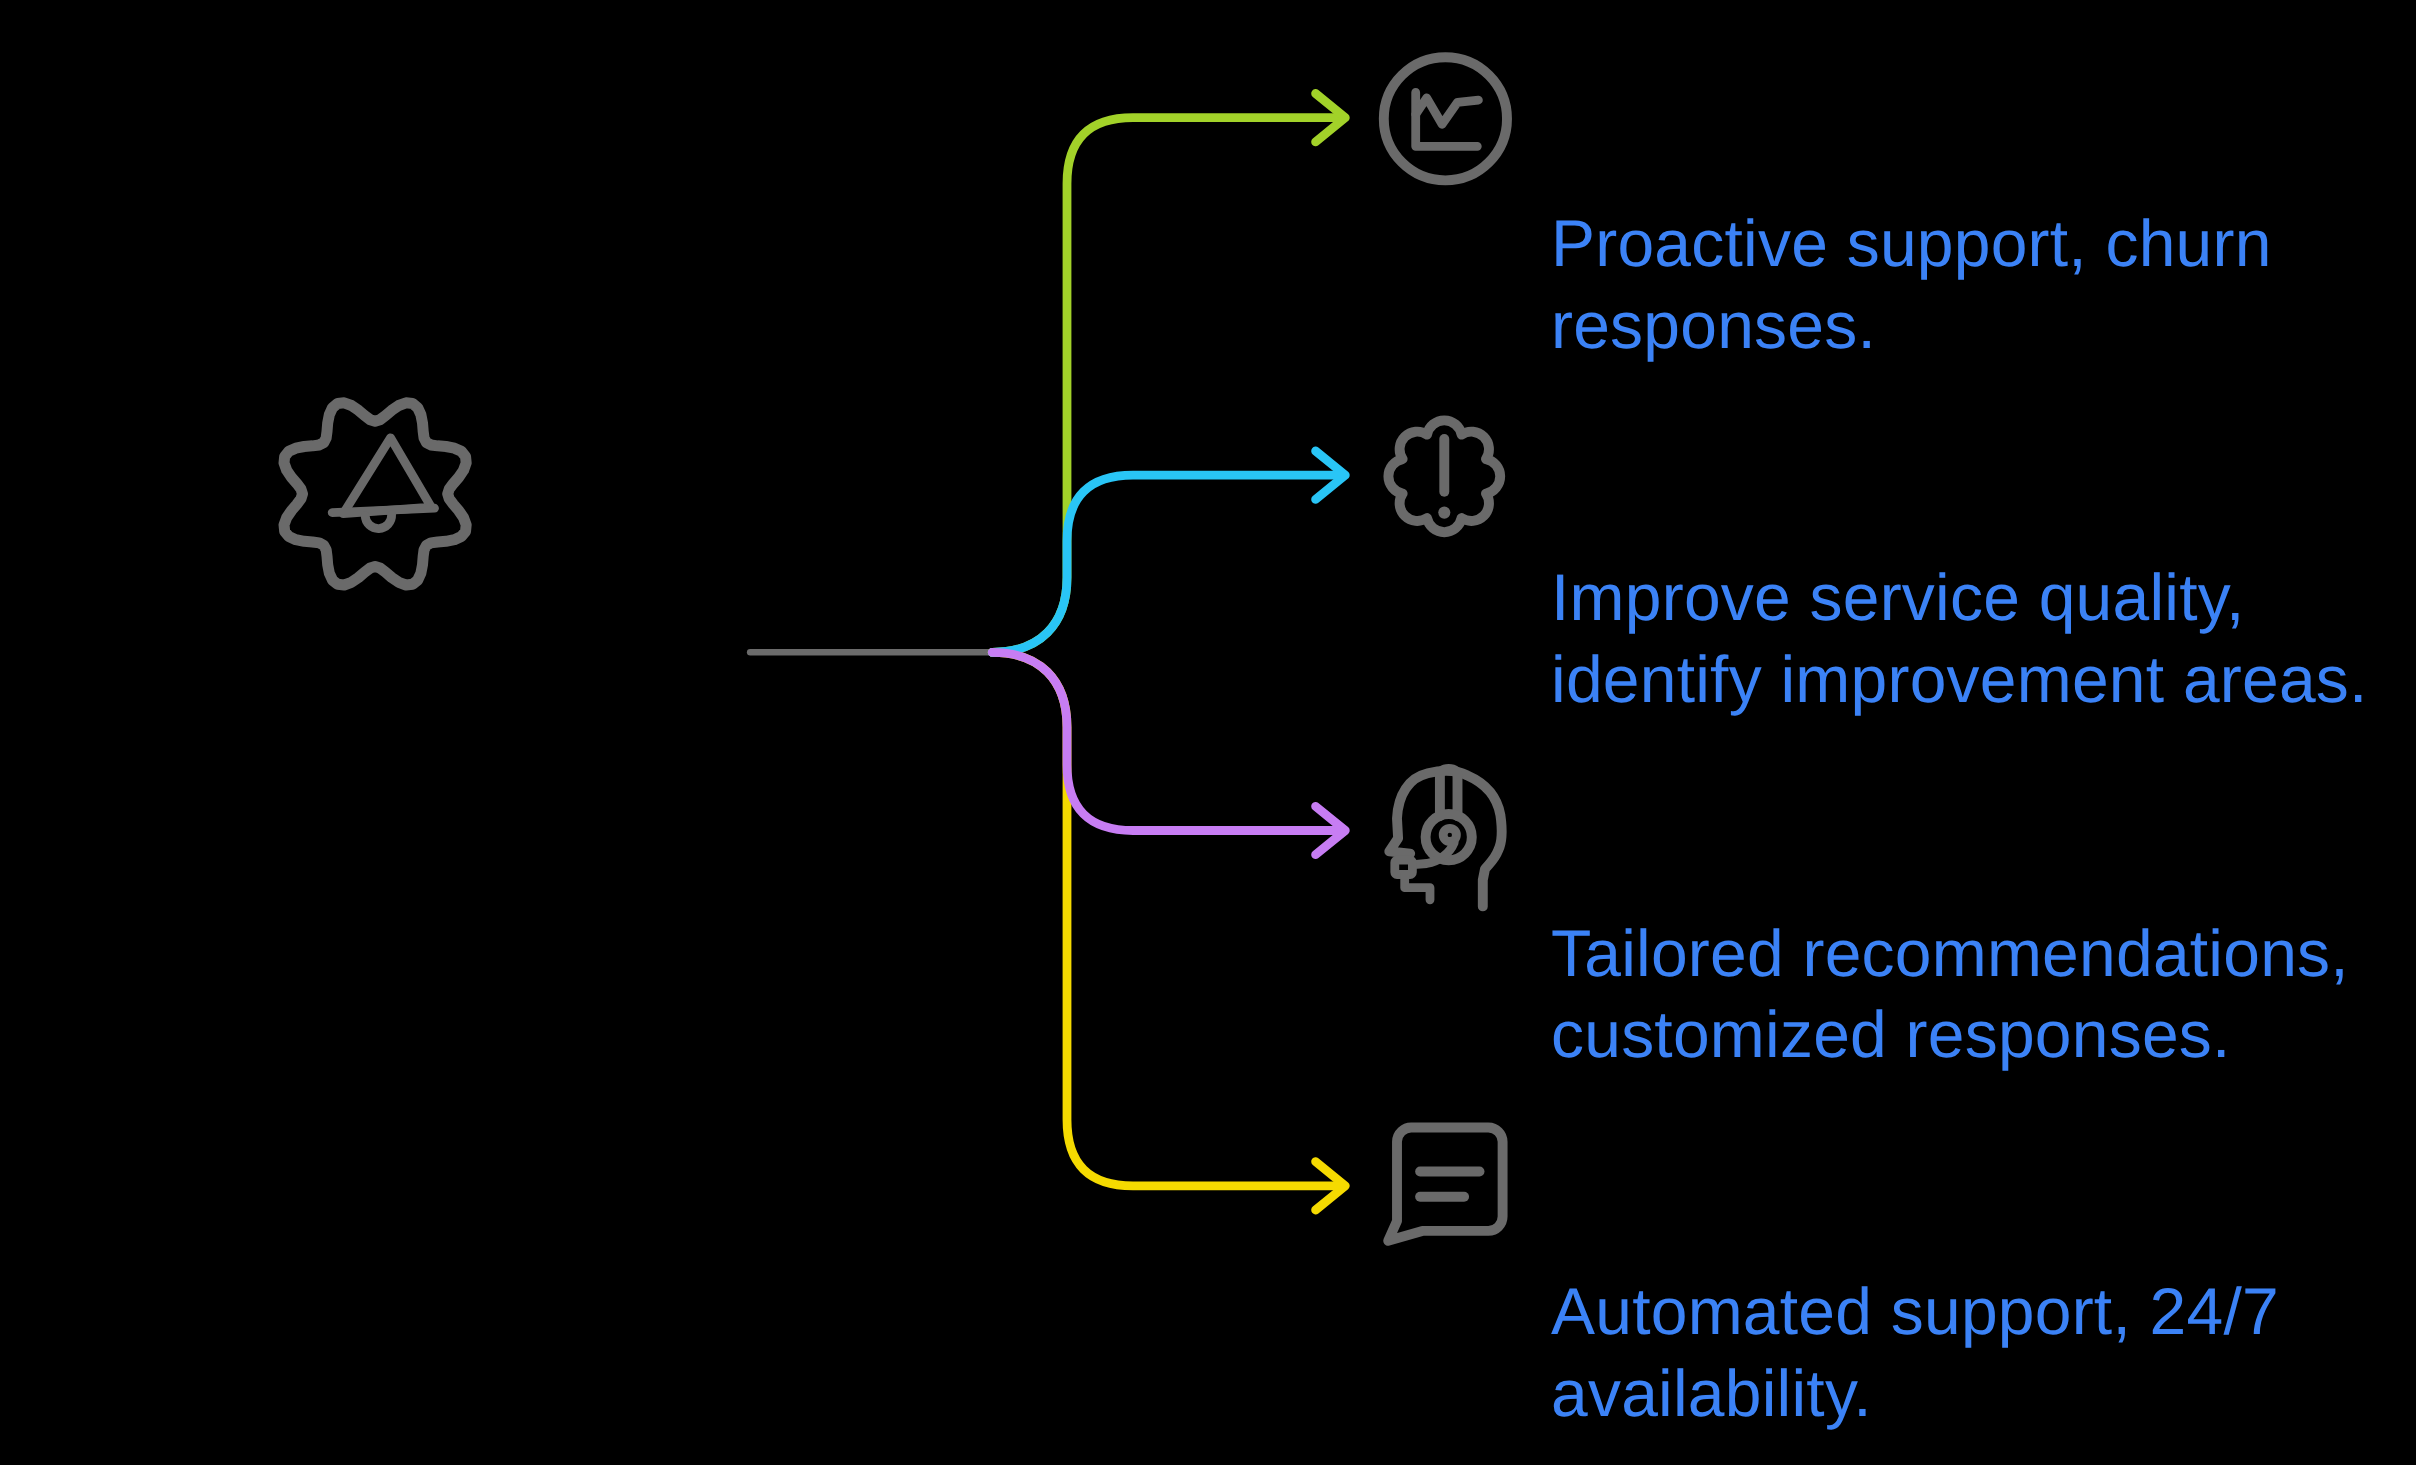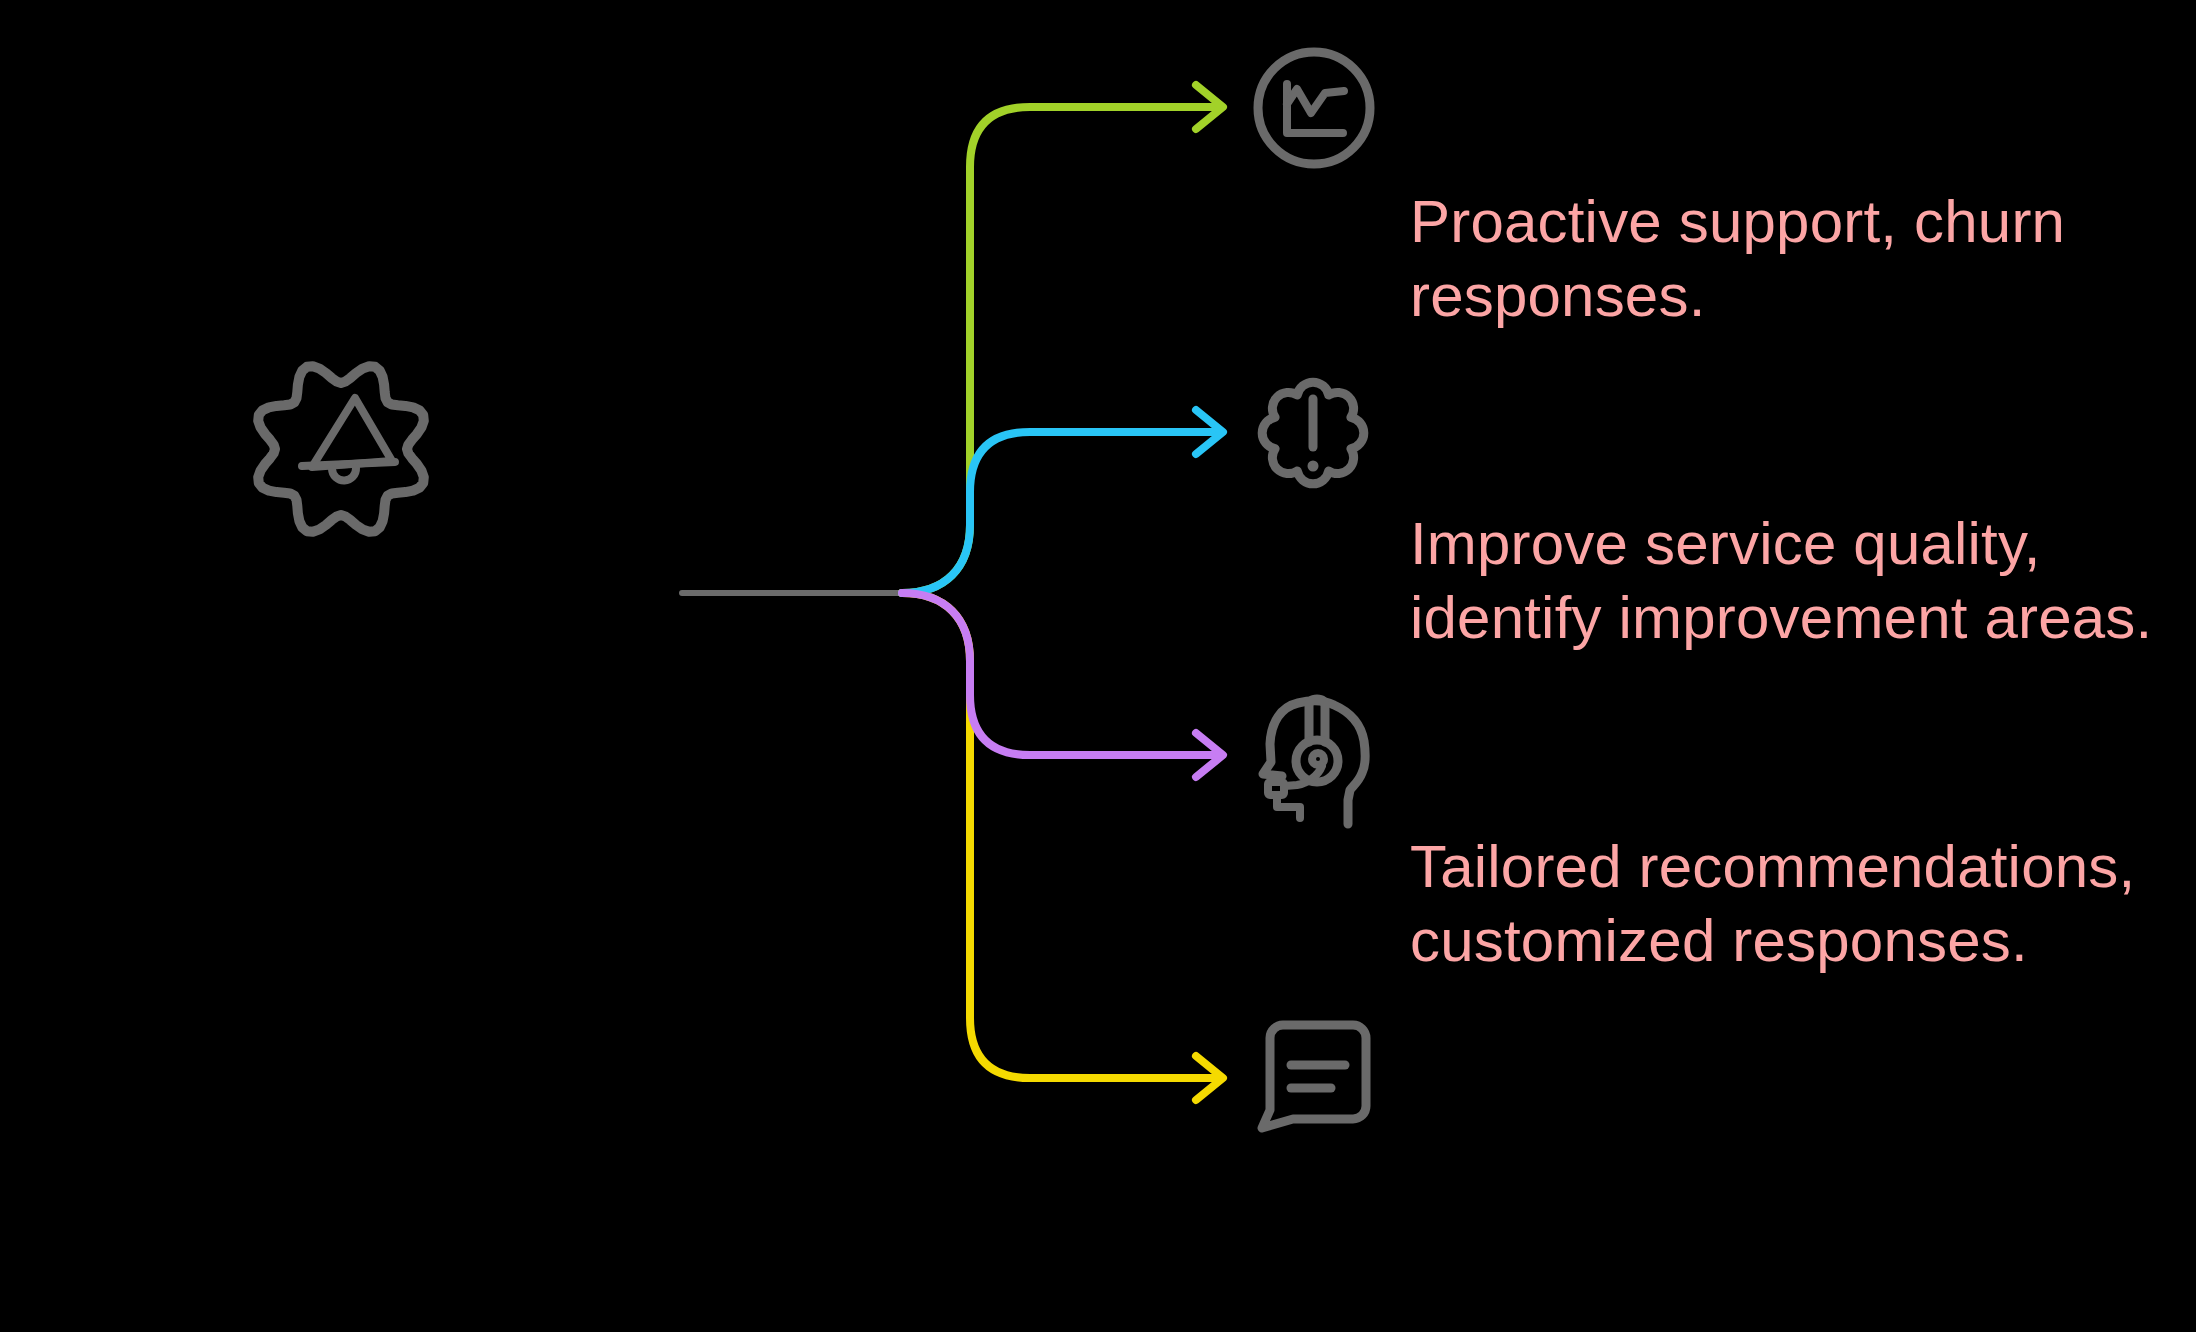--- a/index.html
+++ b/index.html
@@ -8,21 +8,21 @@
     width:2196px;height:1332px;
     background:#000;
     overflow:hidden;
     font-family:"Liberation Sans", sans-serif;
   }
   .canvas svg{position:absolute;left:0;top:0;}
   .label{
     position:absolute;
     left:1410px;
     width:780px;
-    color:#fca5a5;
+    color:#3b82f6;
     font-size:60px;
     line-height:74px;
     font-weight:400;
     letter-spacing:0.2px;
   }
 </style>
 </head>
 <body>
 
 <div class="canvas">
@@ -113,14 +113,18 @@
   <div class="label" style="top:830px">
     <div>Tailored recommendations,</div>
     <div>customized responses.</div>
   </div>
 
   <div class="label" style="top:507px">
     <div>Improve service quality,</div>
     <div>identify improvement areas.</div>
   </div>
 
+  <div class="label" style="top:1156px">
+    <div>Automated support, 24/7</div>
+    <div>availability.</div>
+  </div>
 
 </div>
 
 </body></html>

